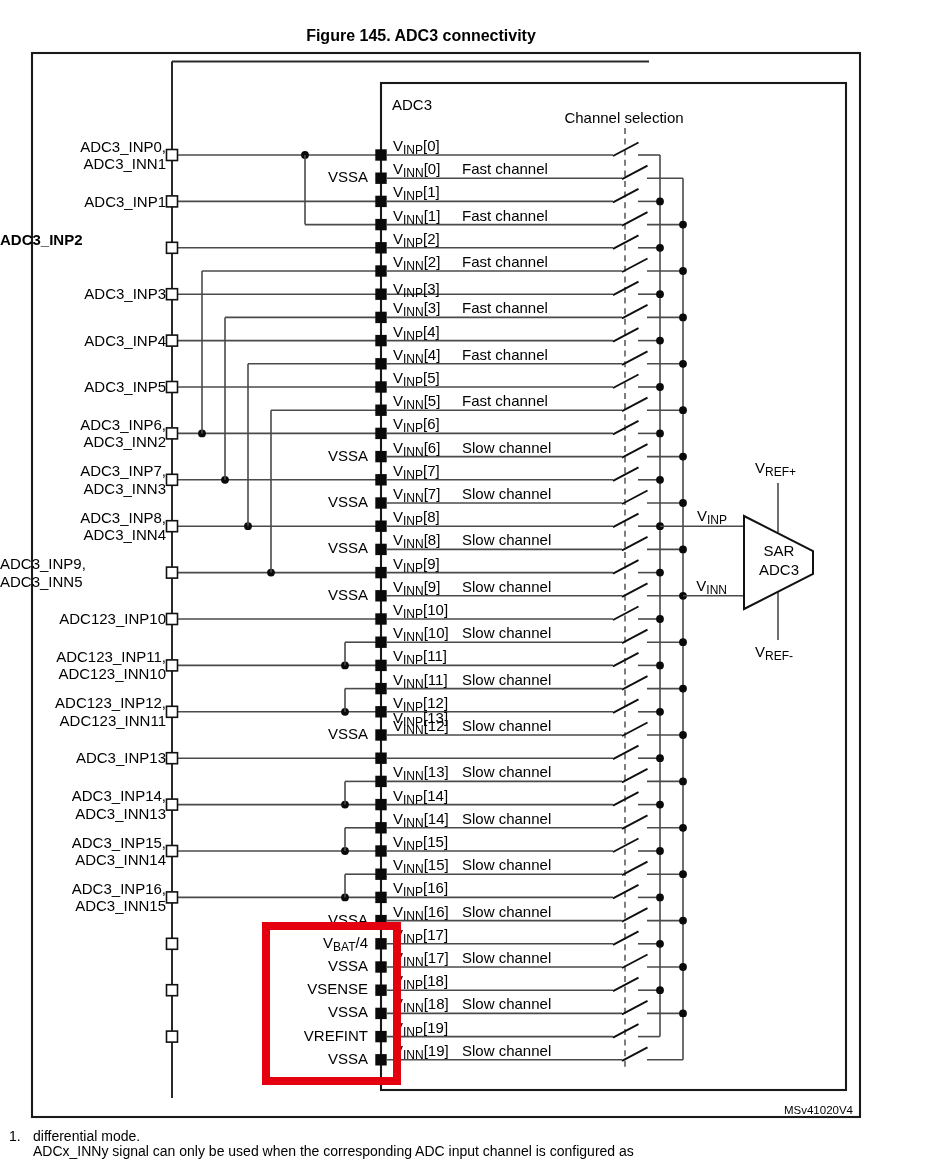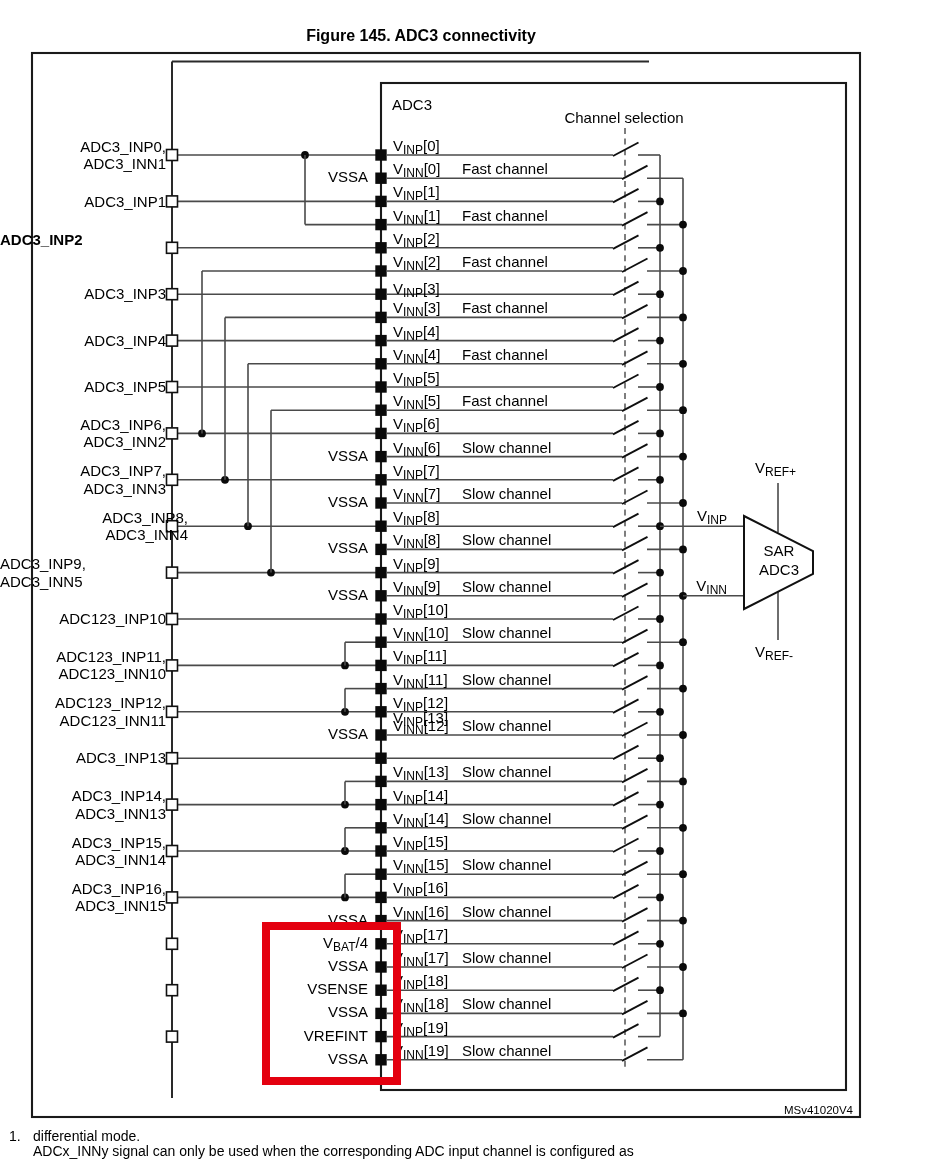--- a/index.html
+++ b/index.html
@@ -424,21 +424,21 @@
         <div>ADC3_INP5</div>
       </div>
       <div class="t pinlab" style="left: 0px; top: 415.9px; width: 166px; text-align: right; line-height: 17.5px;">
         <div>ADC3_INP6,</div>
         <div>ADC3_INN2</div>
       </div>
       <div class="t pinlab" style="left: 0px; top: 462.3px; width: 166px; text-align: right; line-height: 17.5px;">
         <div>ADC3_INP7,</div>
         <div>ADC3_INN3</div>
       </div>
-      <div class="t pinlab" style="left: 0px; top: 508.7px; width: 166px; text-align: right; line-height: 17.5px; padding-left: 22px;">
+      <div class="t pinlab" style="left: 0px; top: 508.7px; width: 166px; text-align: right; line-height: 17.5px;">
         <div>ADC3_INP8,</div>
         <div>ADC3_INN4</div>
       </div>
       <div class="t pinlab" style="left: 0px; top: 555.1px; width: 166px; text-align: left; line-height: 17.5px;">
         <div>ADC3_INP9,</div>
         <div>ADC3_INN5</div>
       </div>
       <div class="t pinlab" style="left: 0px; top: 610.25px; width: 166px; text-align: right; line-height: 17.5px;">
         <div>ADC123_INP10</div>
       </div>

